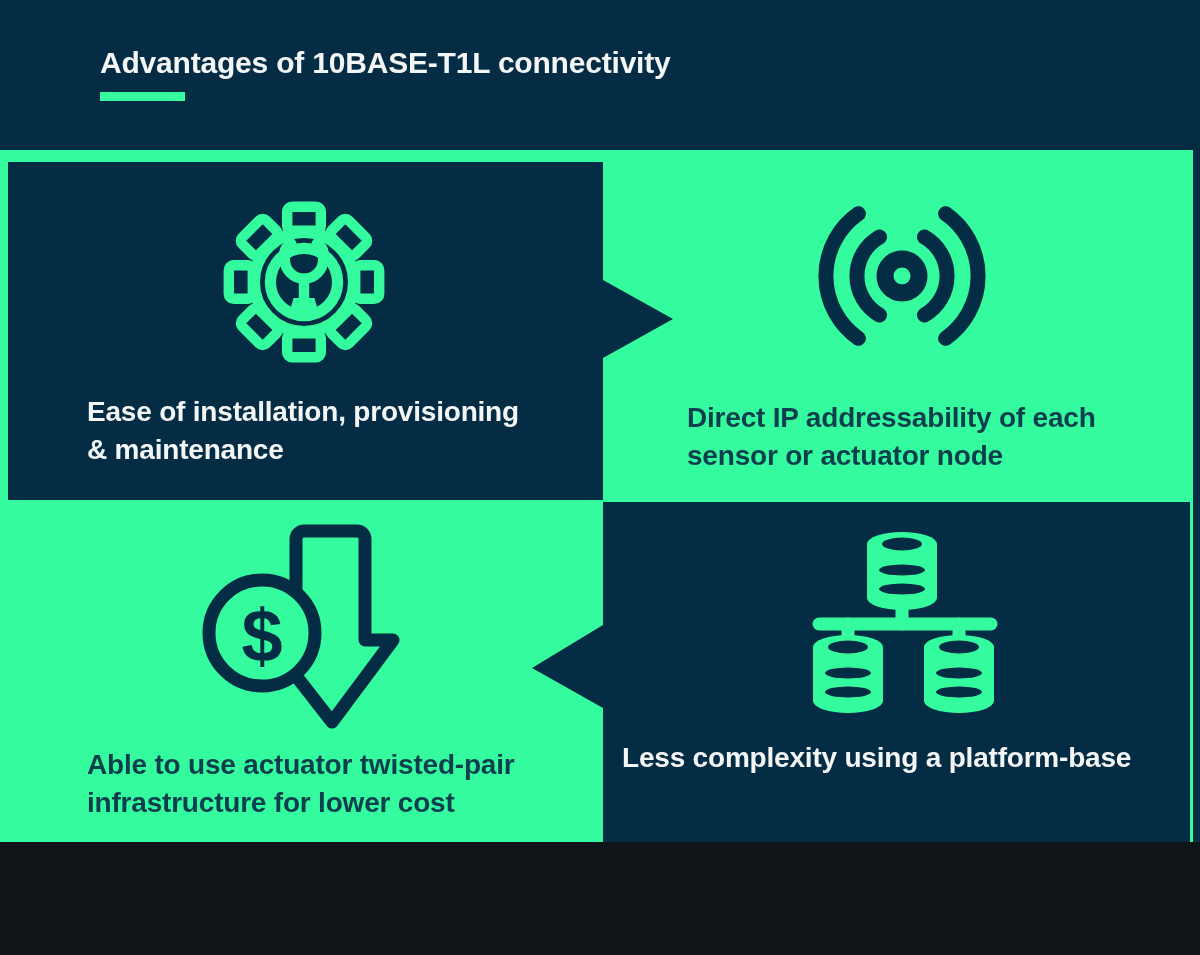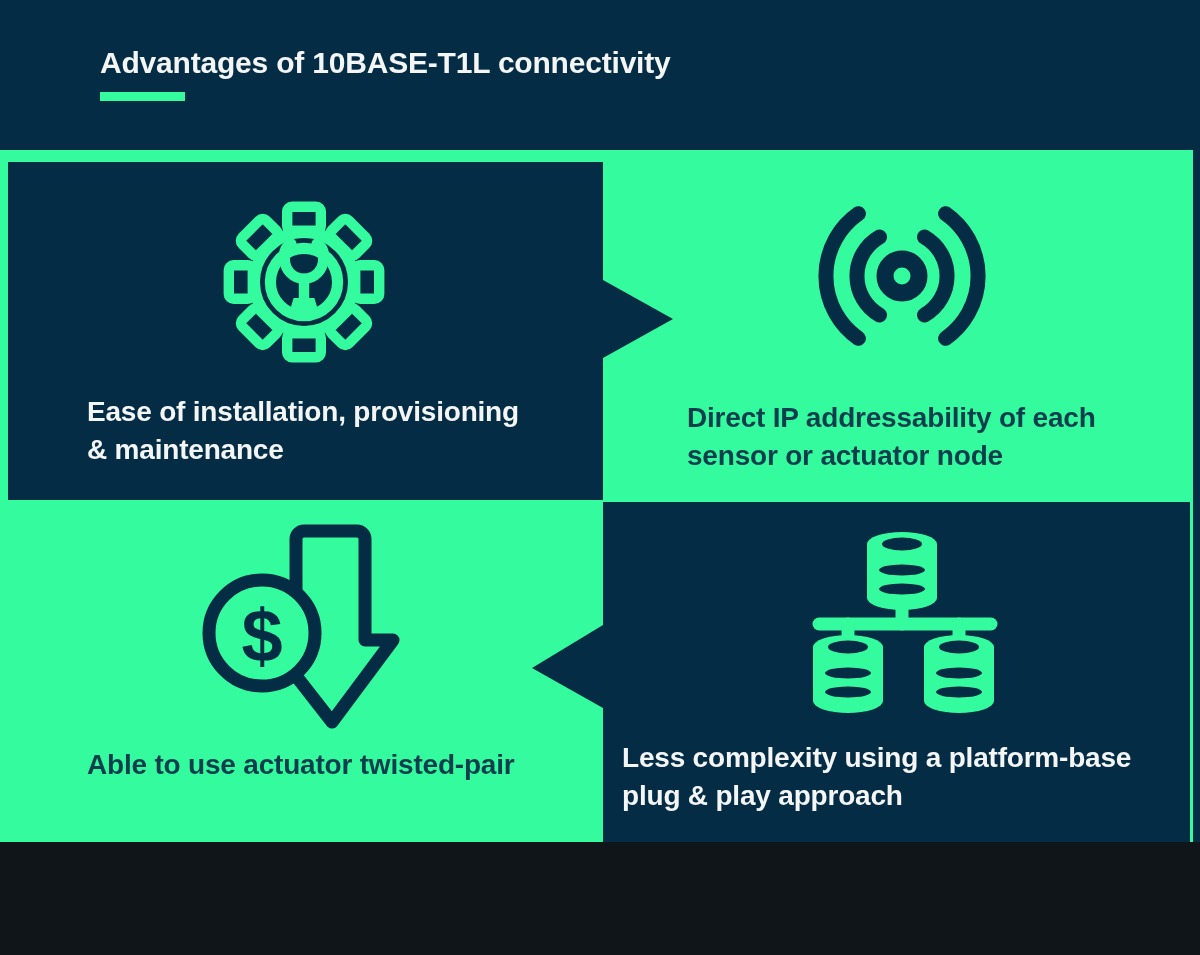--- a/index.html
+++ b/index.html
@@ -139,19 +139,19 @@
   <div class="abs cap cap-dark cap-ip">
     <span>Direct IP addressability of each</span>
     <span>sensor or actuator node</span>
   </div>
   <div class="abs cap cap-light cap-ease">
     <span>Ease of installation, provisioning</span>
     <span>&amp; maintenance</span>
   </div>
   <div class="abs cap cap-dark cap-cost">
     <span>Able to use actuator twisted-pair</span>
+    <span>infrastructure for lower cost</span>
   </div>
   <div class="abs cap cap-light cap-plug">
     <span>Less complexity using a platform-base</span>
-    <span>plug &amp; play approach</span>
   </div>
 
 </div>
 
 </body></html>

